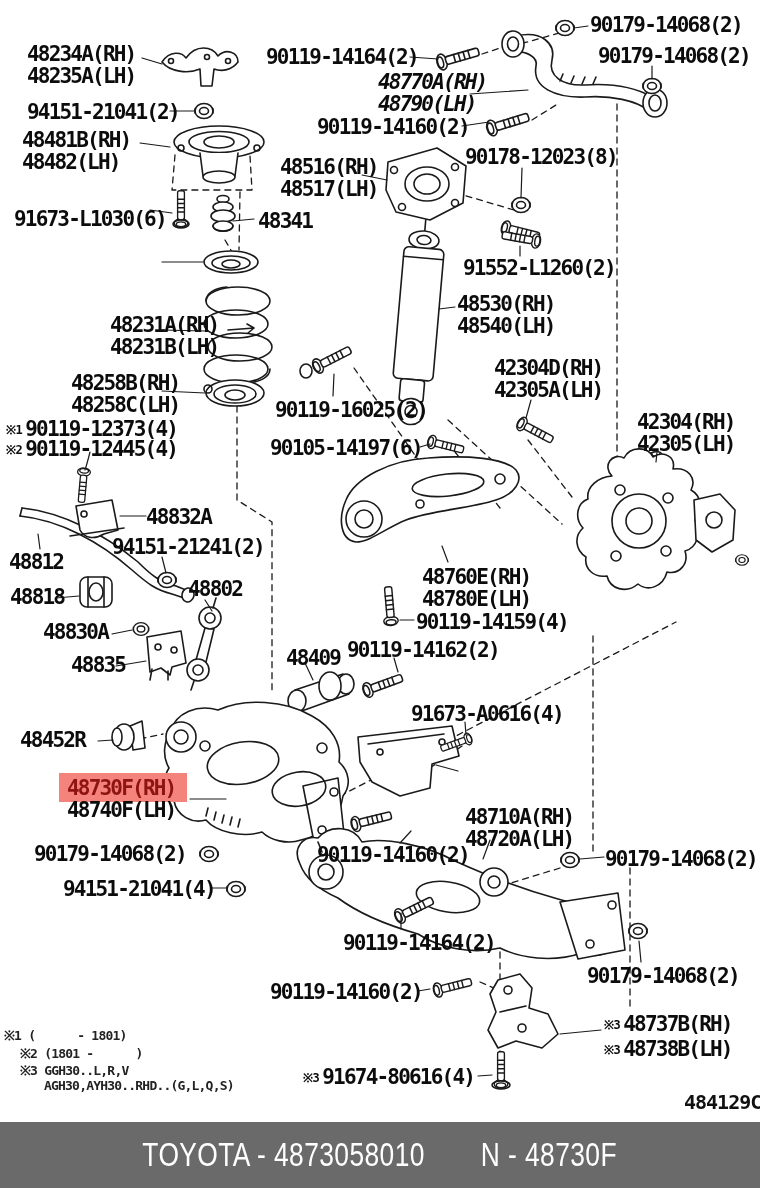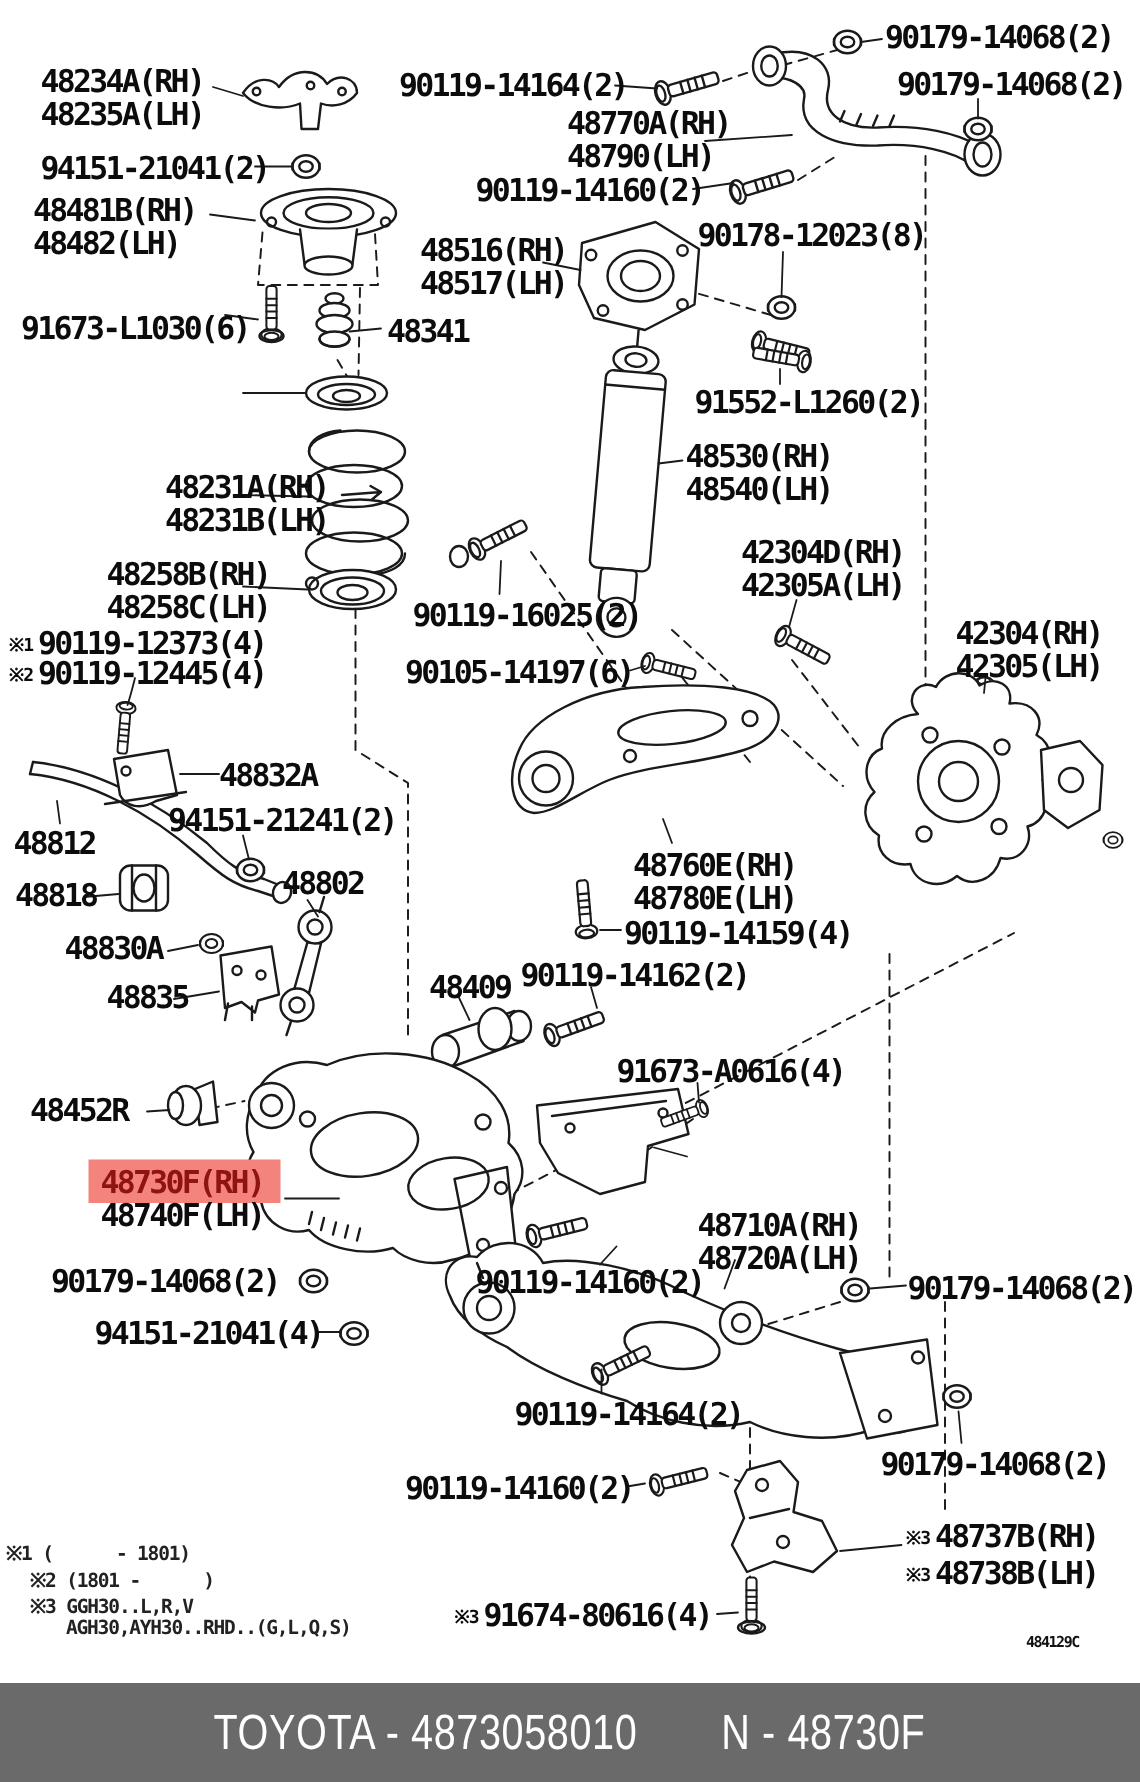--- a/index.html
+++ b/index.html
@@ -12,21 +12,21 @@
   svg.art .ld{stroke-width:1.2;}
   .labels{position:absolute;left:0;top:0;width:760px;height:1122px;}
   .part-label{position:absolute;white-space:nowrap;color:#0c0c0c;font-weight:bold;
               font-size:21px;line-height:22px;letter-spacing:-1.8px;}
   .pl-line{white-space:nowrap;}
   .pl-prefix{font-size:12px;letter-spacing:-0.5px;position:relative;top:-2px;margin-right:3px;}
   .pl-text.hl{background:var(--hl-bg,#f4837c);color:var(--hl-fg,#8f1310);
               padding:3px 12px 2px 8px;margin:-3px -12px -2px -8px;}
   .note{position:absolute;font-size:13px;font-weight:bold;letter-spacing:-0.8px;
         color:#222;white-space:pre;}
-  .diagram-code{position:absolute;left:684px;top:1090px;font-size:10px;font-weight:bold;
+  .diagram-code{position:absolute;left:684px;top:1090px;font-size:20px;font-weight:bold;
                 letter-spacing:-1px;color:#111;}
   .footer{position:absolute;left:0;bottom:0;width:760px;height:66px;
           background:var(--footer-bg,#6a6a6a);display:flex;align-items:center;justify-content:center;}
   .footer-text{display:flex;gap:70px;transform:scaleX(0.8);color:#fff;
                font-family:"Liberation Sans",sans-serif;font-size:33px;font-weight:400;
                letter-spacing:0.5px;white-space:nowrap;}
 </style>
 </head>
 <body>
 
@@ -334,21 +334,21 @@
       </div>
       <div class="part-label" style="left: 266px; top: 46px;">
         <div class="pl-line"><span class="pl-text">90119-14164(2)</span></div>
       </div>
       <div class="part-label" style="left: 590px; top: 14px;">
         <div class="pl-line"><span class="pl-text">90179-14068(2)</span></div>
       </div>
       <div class="part-label" style="left: 598px; top: 45px;">
         <div class="pl-line"><span class="pl-text">90179-14068(2)</span></div>
       </div>
-      <div class="part-label" style="left: 378px; top: 71px;">
+      <div class="part-label" style="left: 378px; top: 71px; font-style: italic;">
         <div class="pl-line"><span class="pl-text">48770A(RH)</span></div>
         <div class="pl-line"><span class="pl-text">48790(LH)</span></div>
       </div>
       <div class="part-label" style="left: 27px; top: 101px;">
         <div class="pl-line"><span class="pl-text">94151-21041(2)</span></div>
       </div>
       <div class="part-label" style="left: 317px; top: 116px;">
         <div class="pl-line"><span class="pl-text">90119-14160(2)</span></div>
       </div>
       <div class="part-label" style="left: 22px; top: 129px;">

